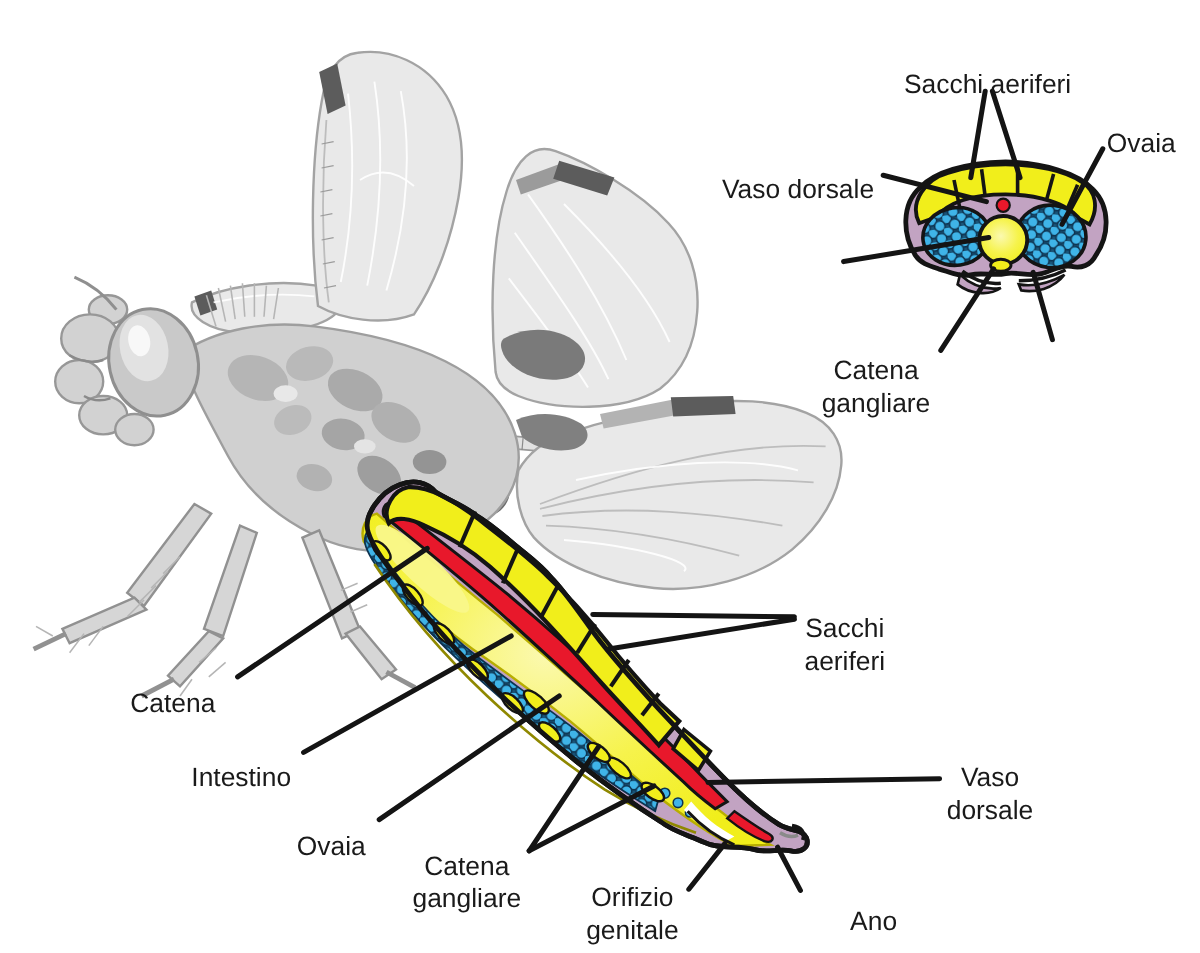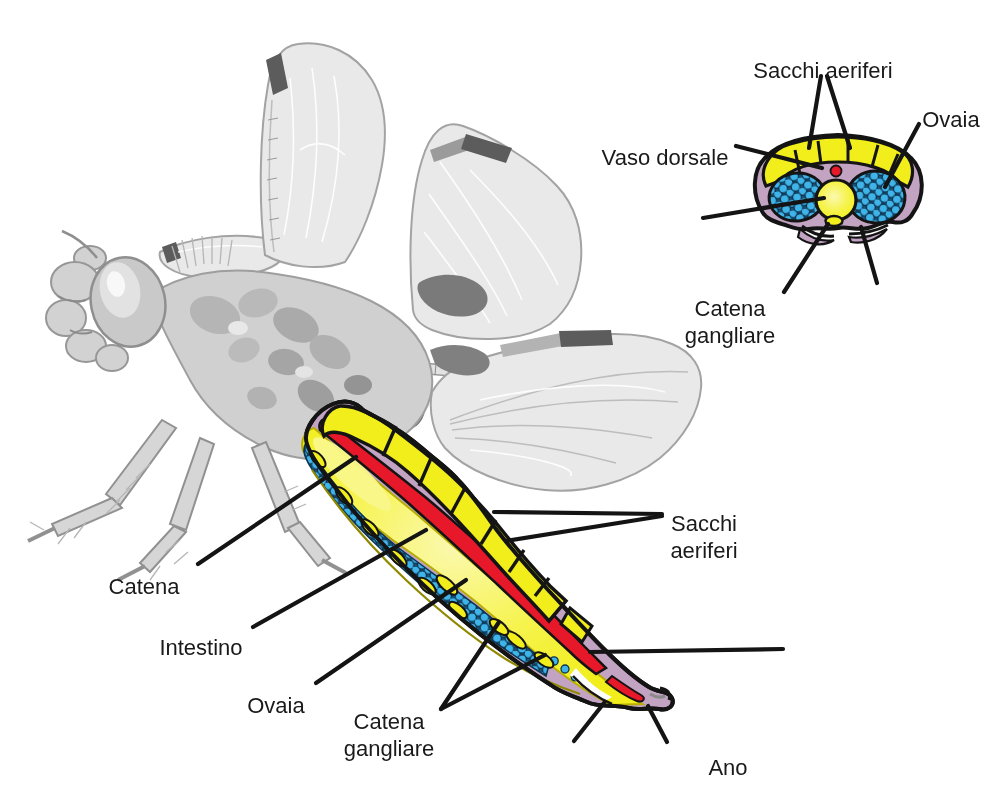--- a/index.html
+++ b/index.html
@@ -350,15 +350,19 @@
 <div class="lbl" style="left:730px;top:309px">Catena
 gangliare</div>
 
 <div class="lbl" style="left:704px;top:524px">Sacchi
 aeriferi</div>
 <div class="lbl" style="left:144px;top:573px">Catena</div>
 <div class="lbl" style="left:201px;top:634px">Intestino</div>
 <div class="lbl" style="left:276px;top:692px">Ovaia</div>
 <div class="lbl" style="left:389px;top:722px">Catena
 gangliare</div>
+<div class="lbl" style="left:527px;top:748px">Orifizio
+genitale</div>
 <div class="lbl" style="left:728px;top:754px">Ano</div>
+<div class="lbl" style="left:825px;top:648px">Vaso
+dorsale</div>
 
 </div>
 
 </body></html>

